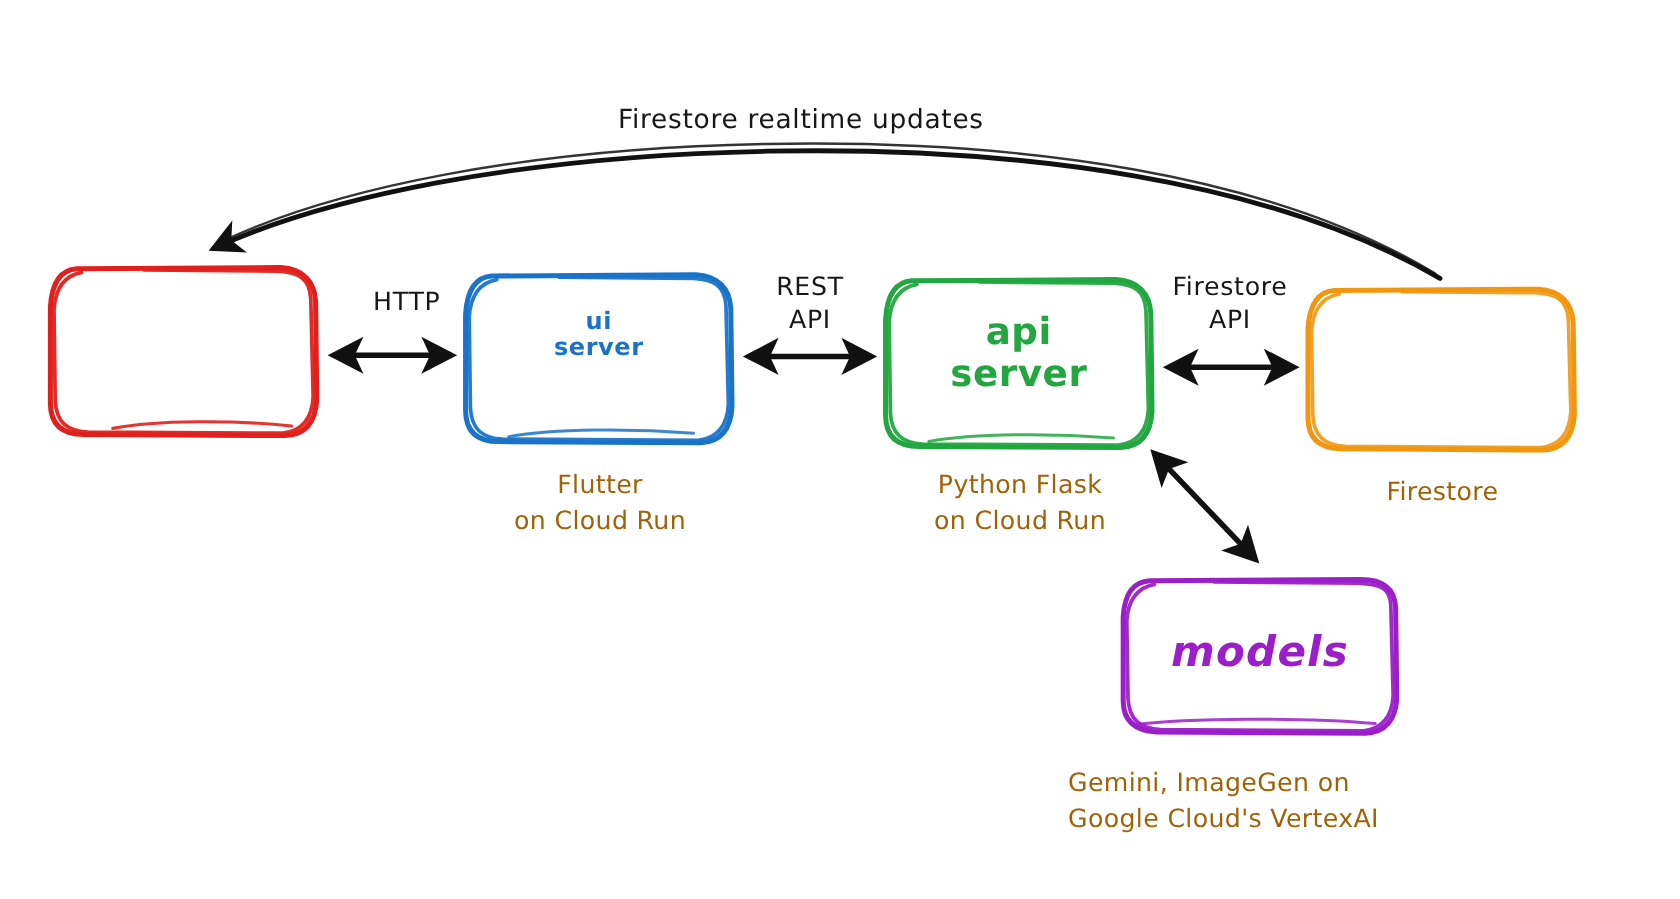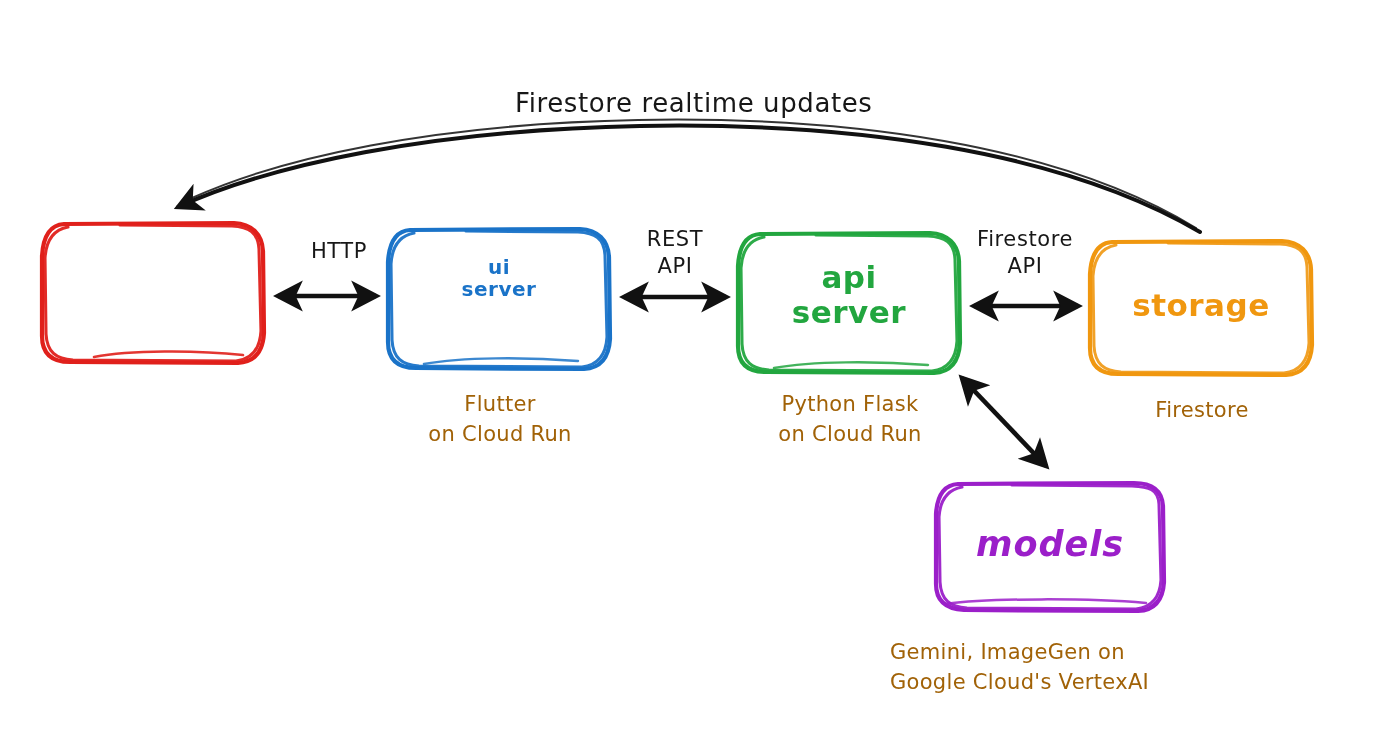--- a/index.html
+++ b/index.html
@@ -55,21 +55,21 @@
     letter-spacing: 0.6px;
   }
   .lbl-web-browser   { color: #e0201b; font-size: 31px; letter-spacing: 0.5px; }
   .lbl-ui-server     { color: #1a73c8; font-size: 20px; letter-spacing: 0.5px; }
   .lbl-api-server    { color: #22a63f; font-size: 31px; letter-spacing: 0.5px; }
   .lbl-storage       { color: #f0970f; font-size: 31px; letter-spacing: 0.5px; }
   .lbl-models        { color: #9b1fc9; font-size: 35px; font-style: italic; letter-spacing: 1px; }
   .title-label {
     position: absolute;
     font-family: "DejaVu Sans", sans-serif;
-    font-size: 26px;
+    font-size: 22px;
     color: #171717;
     letter-spacing: 0.6px;
     white-space: nowrap;
   }
 </style>
 </head>
 <body>
 
 <div id="canvas">
 
@@ -152,21 +152,20 @@
     </g>
   </svg>
 
 
   <div class="node-label lbl-ui-server" style="left:388px; top:256px; width:222px;">ui
 server</div>
 
   <div class="node-label lbl-api-server" style="left:738px; top:260px; width:222px;">api
 server</div>
 
-  <div class="node-label lbl-storage" style="left:1090px; top:288px; width:222px;">storage</div>
 
   <div class="node-label lbl-models" style="left:936px; top:525px; width:228px;">models</div>
 
   <div class="node-caption" style="left:360px; top:390px; width:280px;">Flutter
 on Cloud Run</div>
 
   <div class="node-caption" style="left:710px; top:390px; width:280px;">Python Flask
 on Cloud Run</div>
 
   <div class="node-caption" style="left:1062px; top:396px; width:280px;">Firestore</div>

